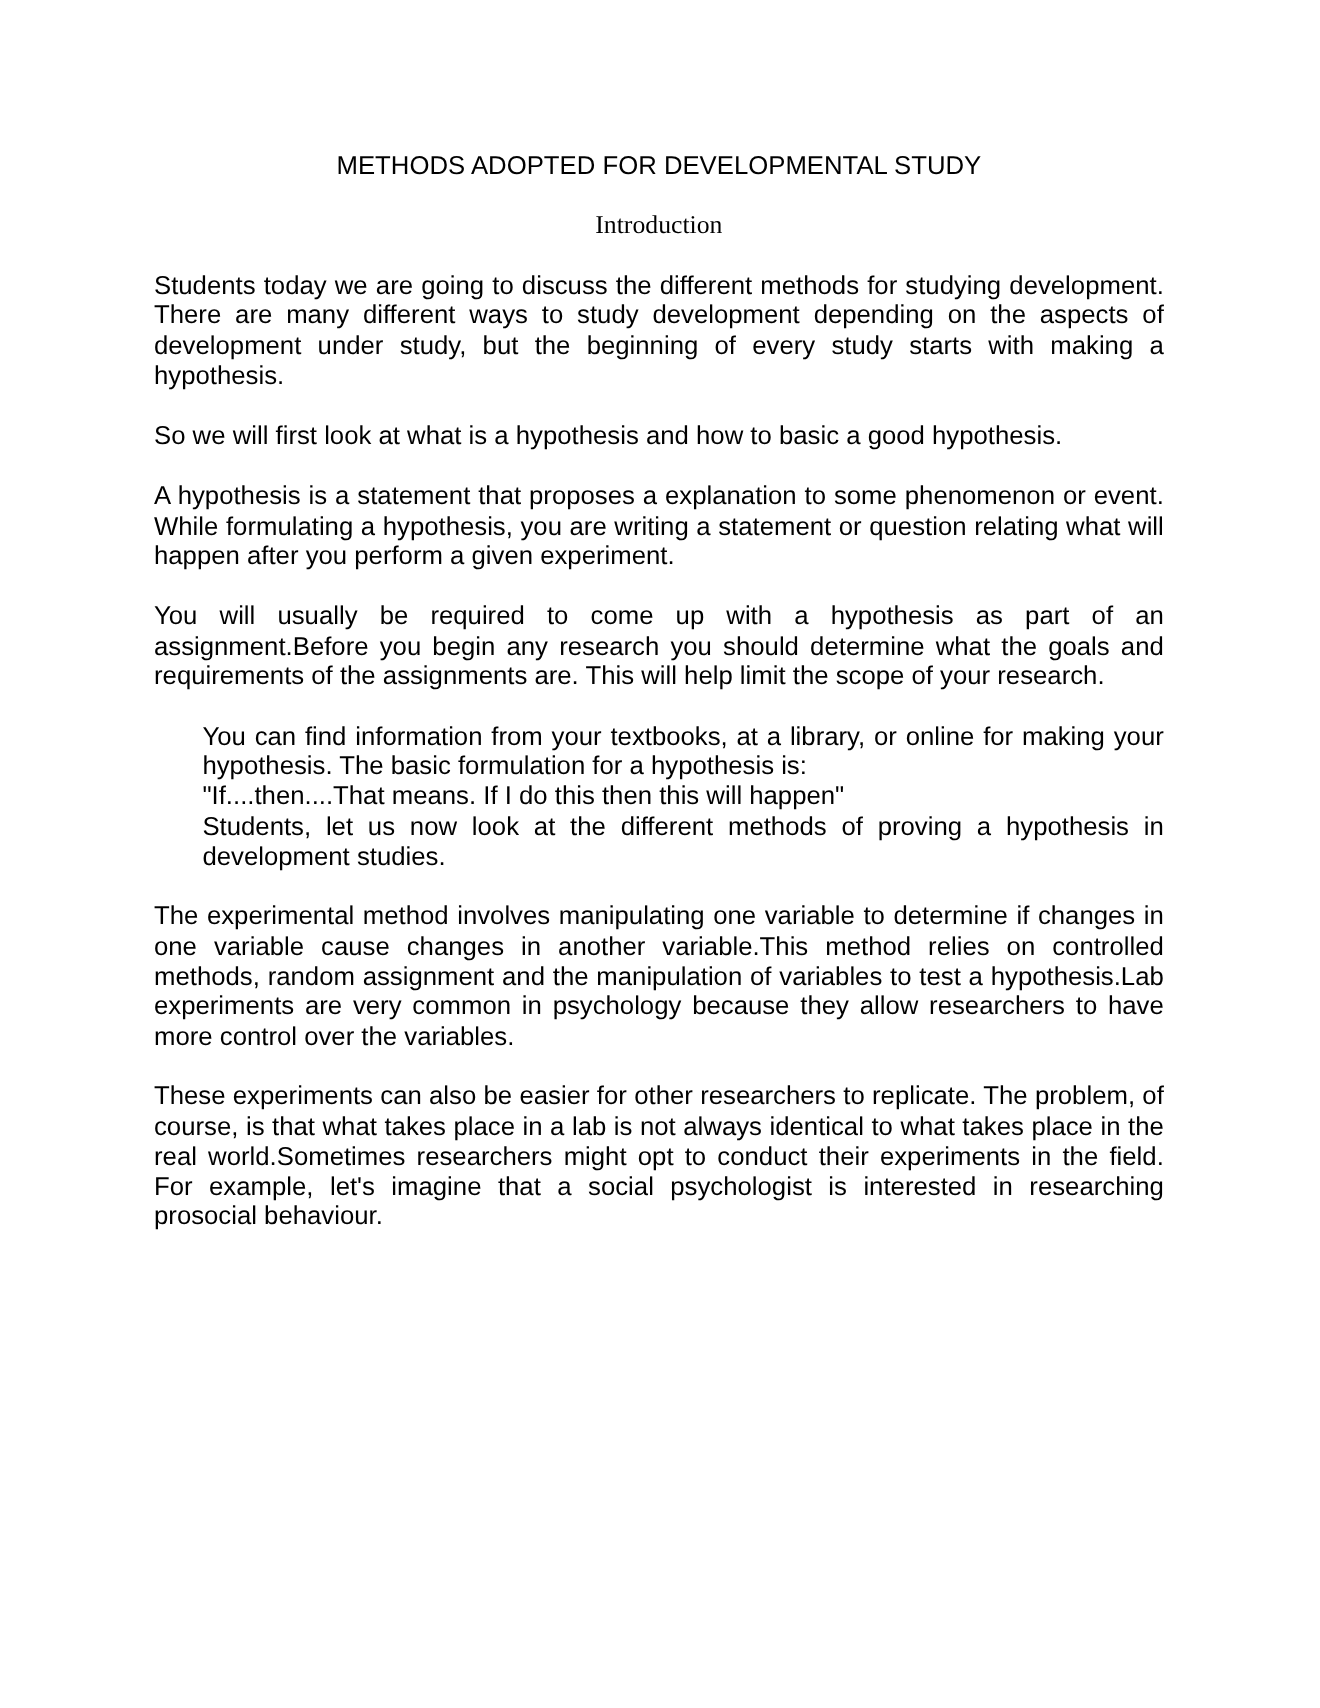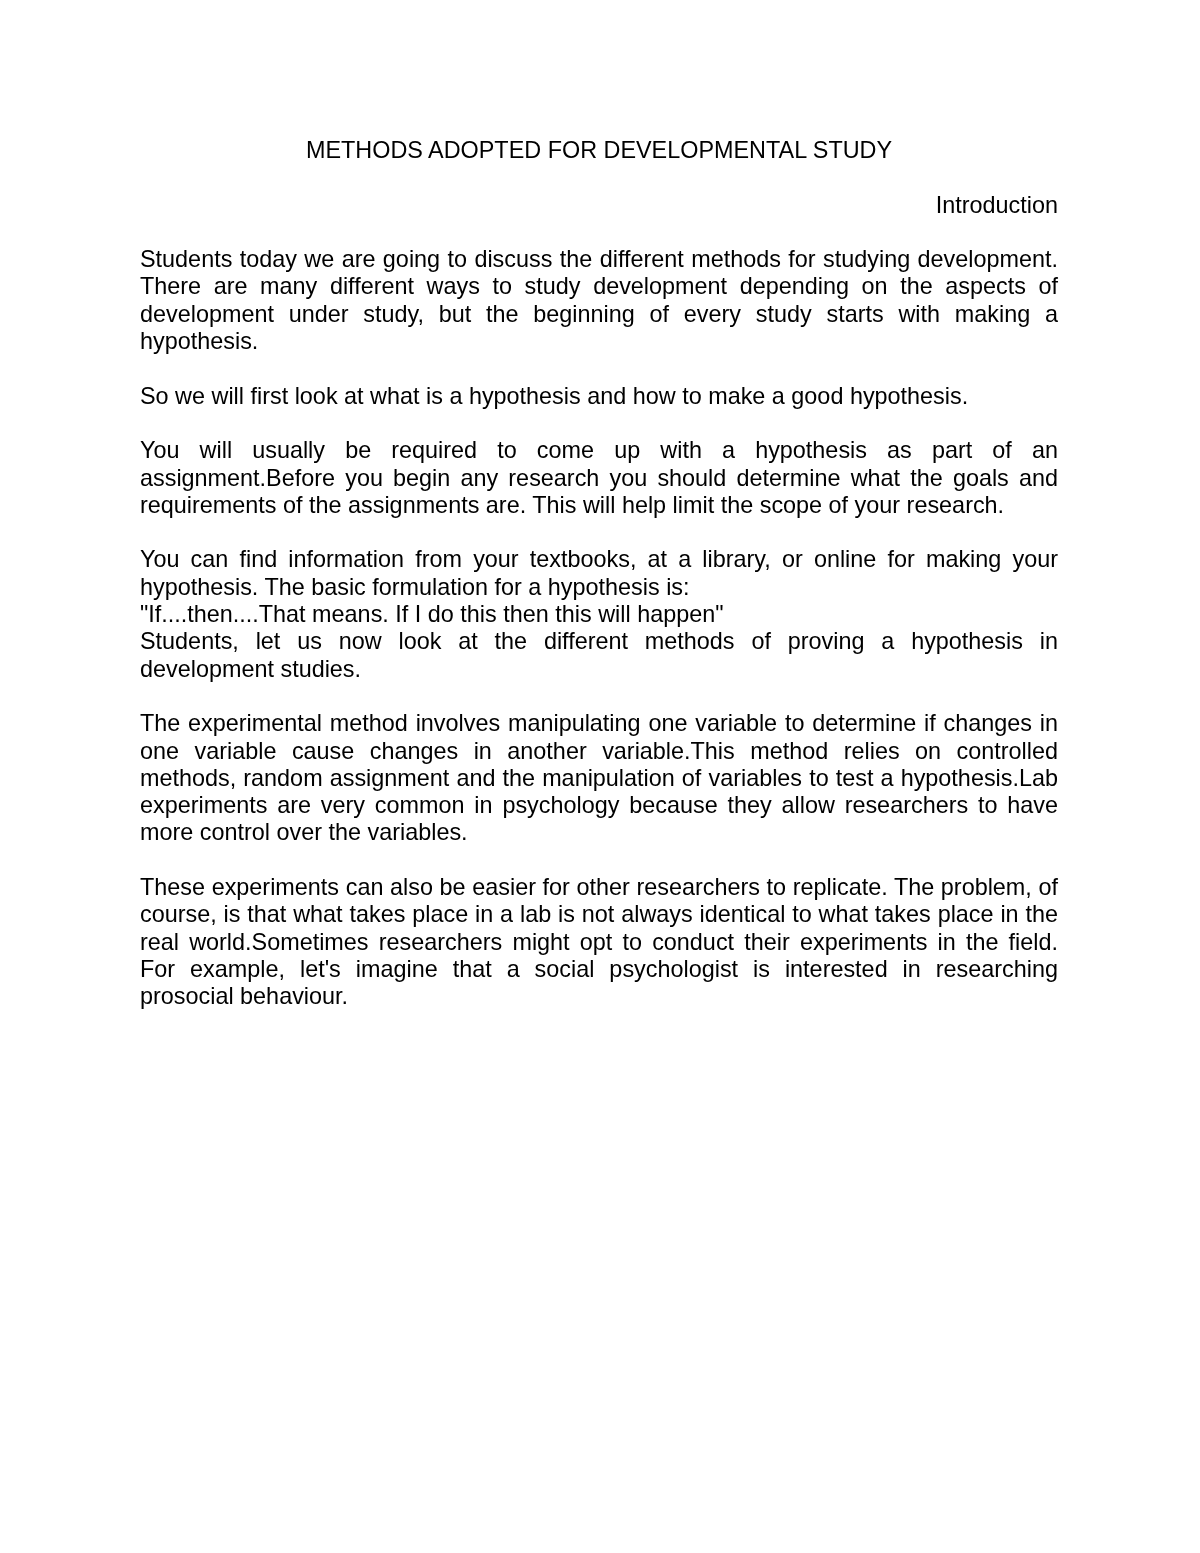--- a/index.html
+++ b/index.html
@@ -21,41 +21,44 @@
     overflow: hidden;
   }
   .block {
     margin: 0 0 27.3px 0;
     text-align: justify;
   }
   .block.title {
     text-align: center;
   }
   .block.heading {
-    text-align: right;
+    text-align: center;
+    font-family: Liberation Serif, serif;
   }
   .block.multiline {
     white-space: pre-line;
+    margin-left: 44px;
   }
   .block:last-child {
     margin-bottom: 12px;
   }
 </style>
 </head>
 <body>
 
 <div class="page">
   <p class="block title">METHODS ADOPTED FOR DEVELOPMENTAL STUDY</p>
 
   <p class="block heading">Introduction</p>
 
   <p class="block">Students today we are going to discuss the different methods for studying development. There are many different ways to study development depending on the aspects of development under study, but the beginning of every study starts with making a hypothesis.</p>
 
-  <p class="block">So we will first look at what is a hypothesis and how to make a good hypothesis.</p>
+  <p class="block">So we will first look at what is a hypothesis and how to basic a good hypothesis.</p>
 
+  <p class="block">A hypothesis is a statement that proposes a explanation to some phenomenon or event. While formulating a hypothesis, you are writing a statement or question relating what will happen after you perform a given experiment.</p>
 
 
   <p class="block">You will usually be required to come up with a hypothesis as part of an assignment.Before you begin any research you should determine what the goals and requirements of the assignments are. This will help limit the scope of your research.</p>
 
 
   <p class="block multiline">You can find information from your textbooks, at a library, or online for making your hypothesis. The basic formulation for a hypothesis is:
 "If....then....That means. If I do this then this will happen"
 Students, let us now look at the different methods of proving a hypothesis in development studies.</p>
 
 

